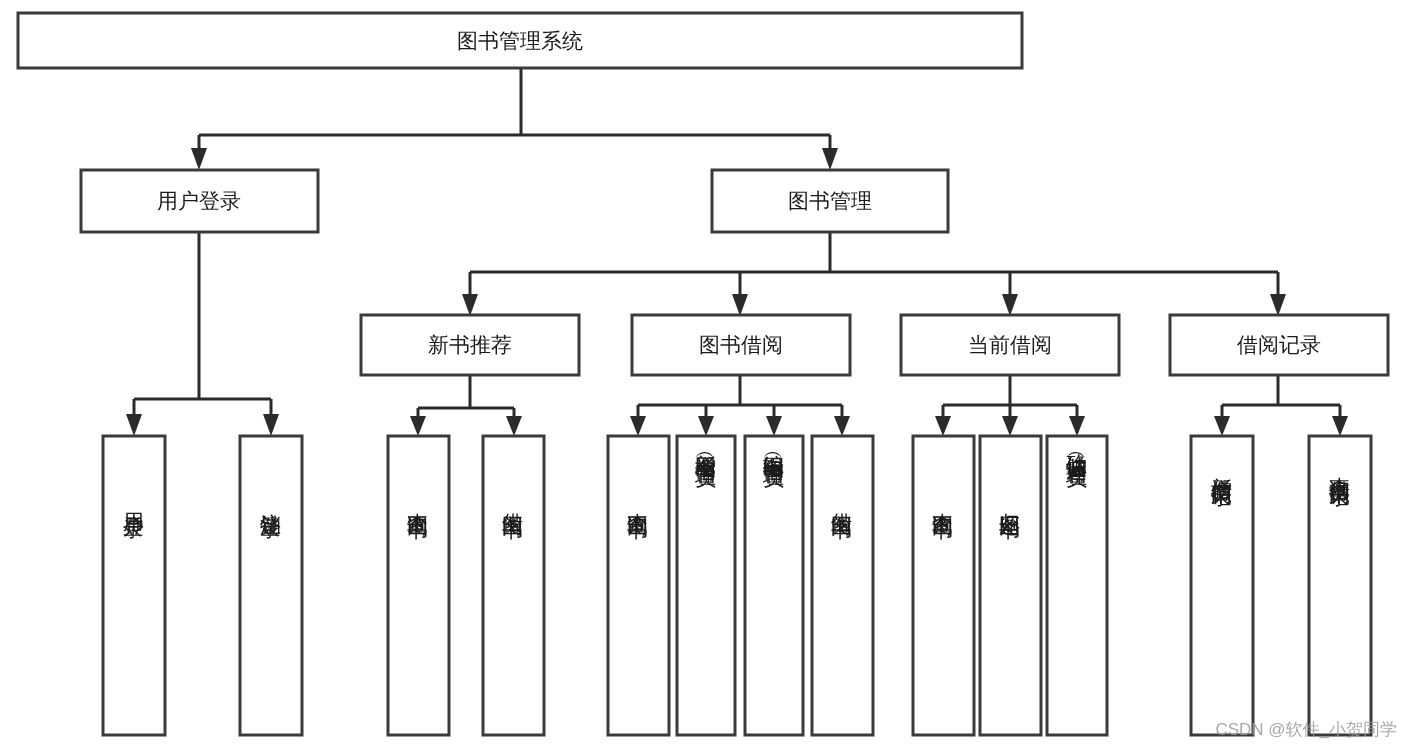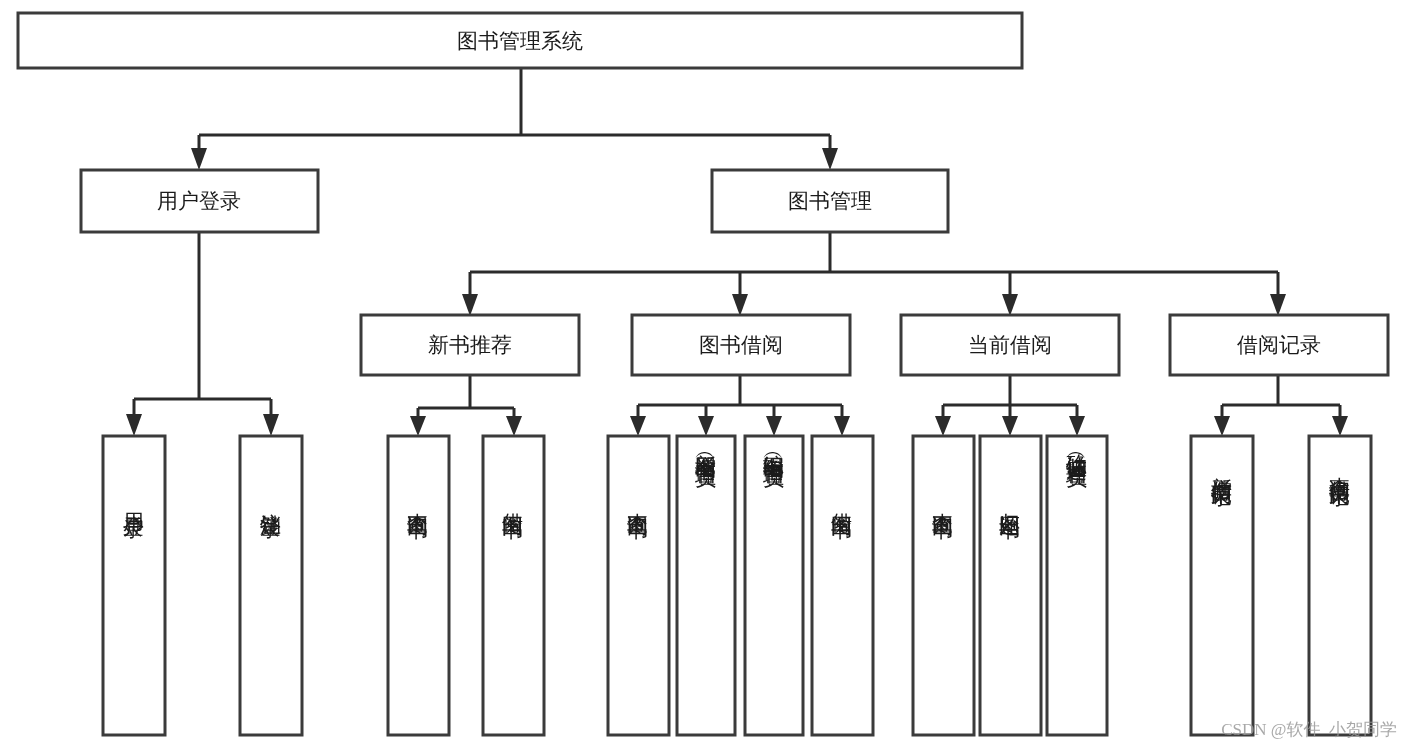--- a/index.html
+++ b/index.html
@@ -55,21 +55,21 @@
     font-size: 21px;
     writing-mode: vertical-rl;
     text-orientation: upright;
     text-anchor: middle;
     letter-spacing: 2px;
   }
   .watermark {
     position: absolute;
     right: 8px;
     bottom: 6px;
-    font-family: Liberation Serif, serif;
+    font-family: Liberation Sans, sans-serif;
     font-size: 17px;
     color: #9a9a9a;
     opacity: 0.85;
     white-space: nowrap;
     pointer-events: none;
   }
 </style>
 </head>
 <body>
 

